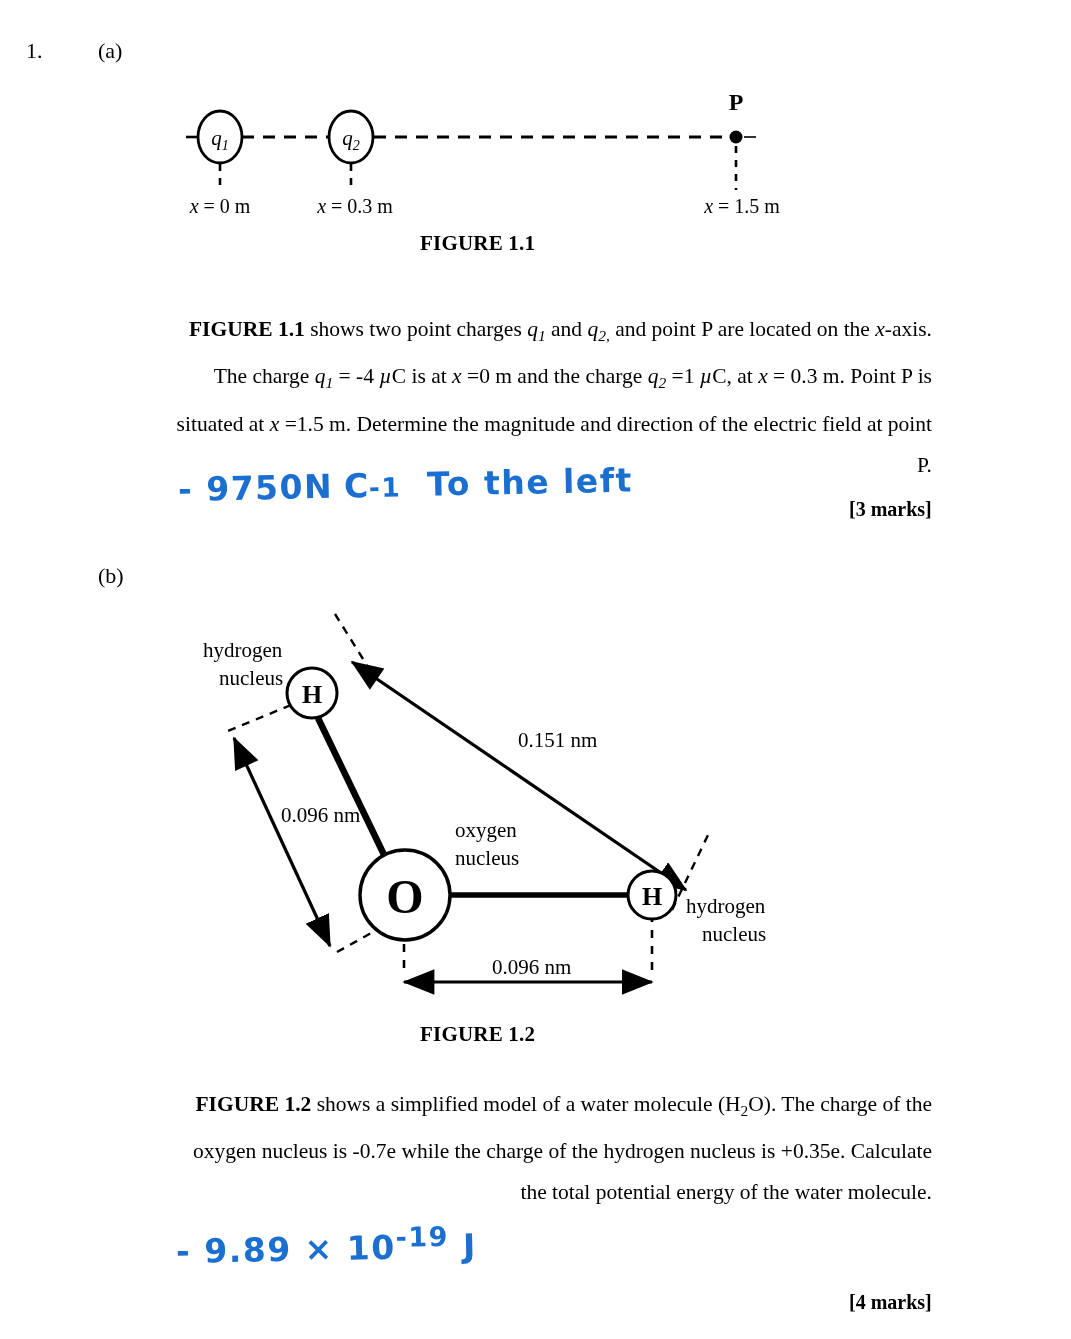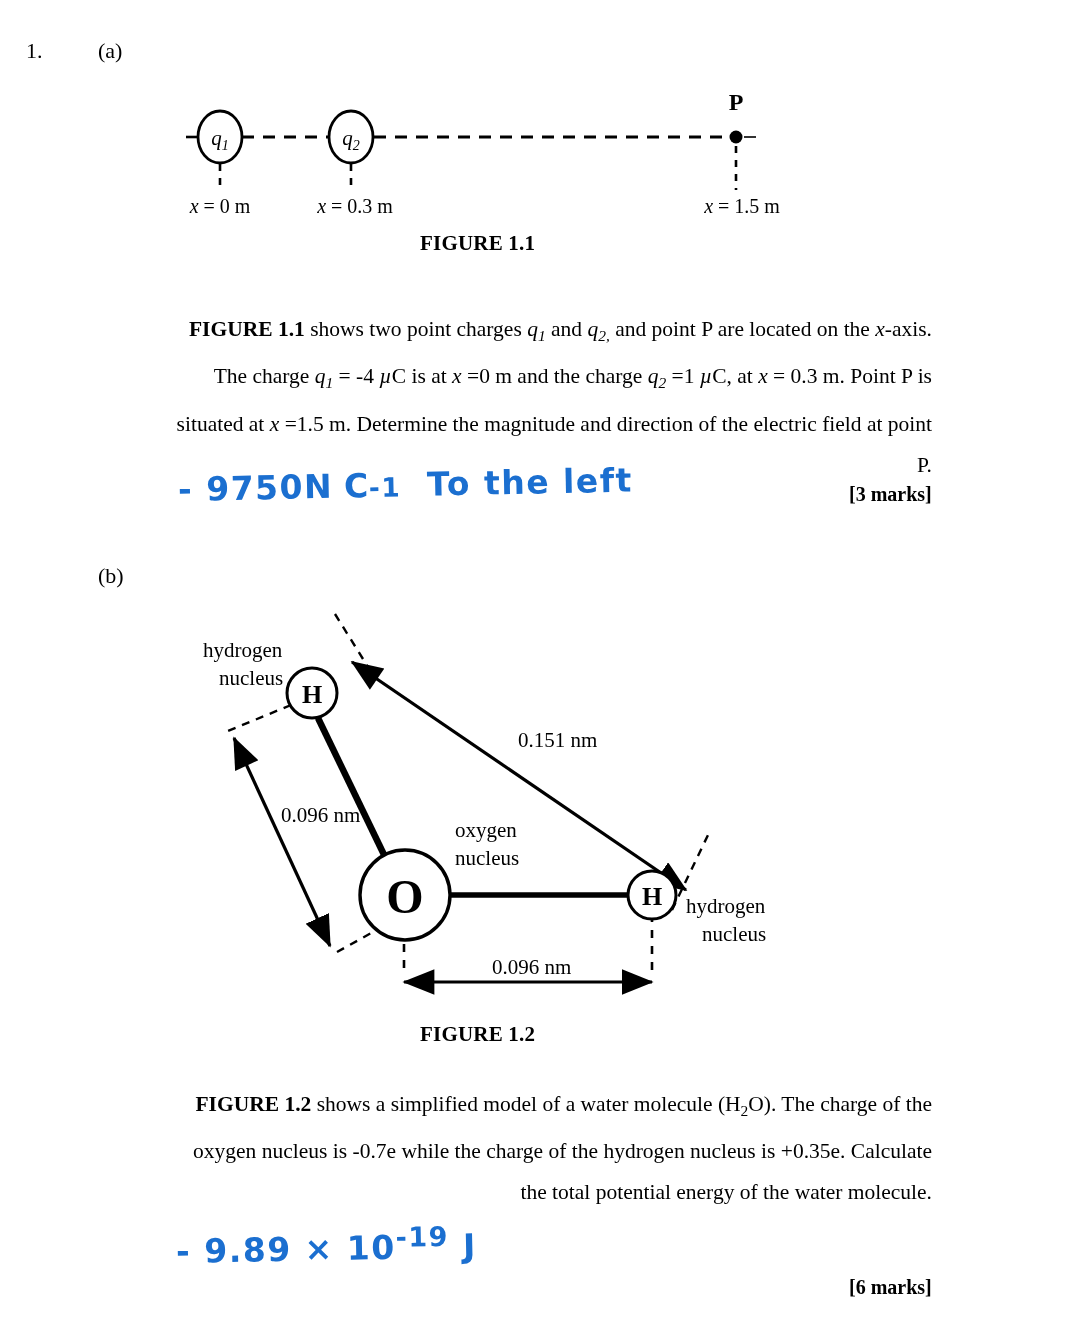--- a/index.html
+++ b/index.html
@@ -51,20 +51,21 @@
   #para-b { left: 172px; top: 1084px; }
 
   .ital { font-style: italic; }
   .bold { font-weight: bold; }
   sub { font-size: 0.72em; }
 
   
   .marks {
     font-weight: bold;
     font-size: 20px;
+    margin-top: 15px;
   }
   #marks-a { left: 849px; top: 483px; }
   #marks-b { left: 849px; top: 1276px; }
 
   
   .handwriting {
     color: #1b6fd0;
     font-family: "DejaVu Sans", sans-serif;
     font-weight: bold;
     letter-spacing: 1.5px;
@@ -209,13 +210,13 @@
   <span class="bold">FIGURE 1.2</span>
   shows a simplified model of a water molecule (H<sub>2</sub>O). The
   charge of the oxygen nucleus is -0.7e while the charge of the hydrogen
   nucleus is +0.35e. Calculate the total potential energy of the water molecule.
 </div>
 
 <div class="abs handwriting" id="answer-b">
   <span>- 9.89 × 10</span><span style="font-size:0.82em; vertical-align:super">-19</span><span style="margin-left:14px">J</span>
 </div>
 
-<div class="abs marks" id="marks-b">[6 marks]</div>
+<div class="abs marks" id="marks-b">[4 marks]</div>
 
 </body></html>

